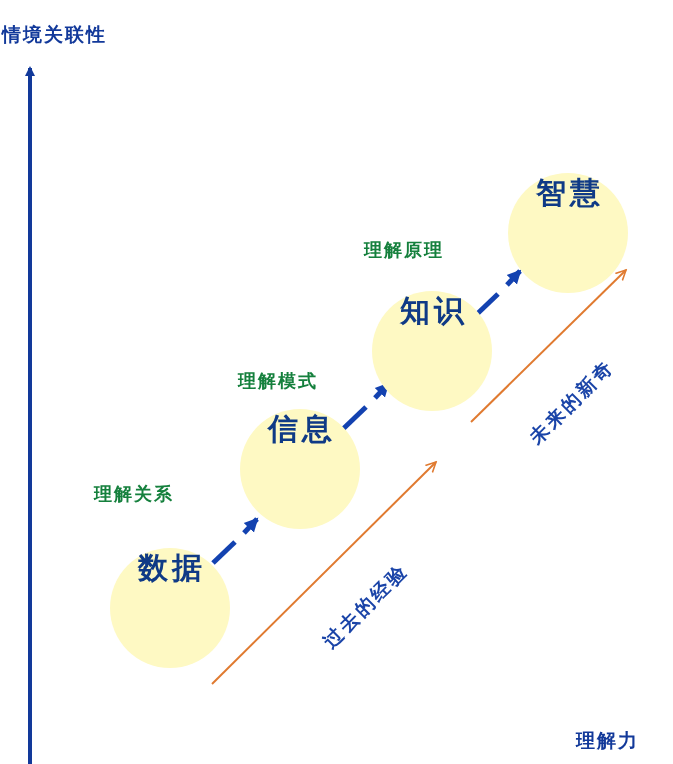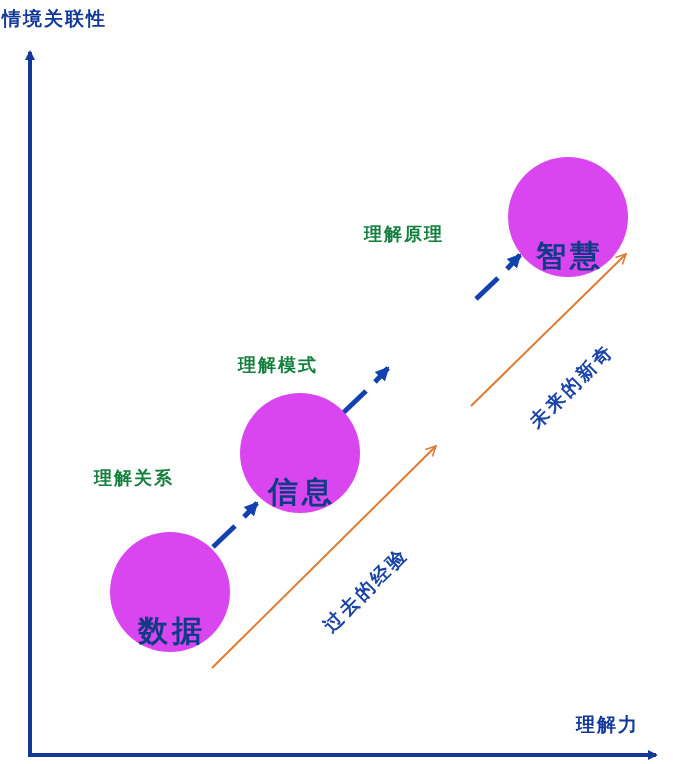--- a/index.html
+++ b/index.html
@@ -1,25 +1,25 @@
 <!DOCTYPE html>
 <html><head>
   <meta charset="utf-8">
   <style>
     html, body { margin: 0; padding: 0; background: #ffffff; }
     body { width: 673px; height: 764px; position: relative; overflow: hidden;
            font-family: "DejaVu Sans", "Liberation Sans", sans-serif; }
-    .canvas { position: absolute; left: 0; top: 0; width: 673px; height: 548px; }
+    .canvas { position: absolute; left: 0; top: 16px; width: 673px; height: 548px; }
     svg.diagram { position: absolute; left: 0; top: 0; }
     .axis-label { position: absolute; color: #12399a; font-weight: bold; font-size: 19px;
                   letter-spacing: 2px; white-space: nowrap; }
     .step-label { position: absolute; color: #15803d; font-weight: bold; font-size: 18px;
                   letter-spacing: 2px; white-space: nowrap; }
     .node { position: absolute; width: 120px; height: 120px; border-radius: 50%;
-            background: #d946ef; display: flex; align-items: flex-end; justify-content: center; }
+            background: #fef9c3; display: flex; align-items: flex-start; justify-content: center; }
     .node-label { color: #0f3a86; font-weight: bold; font-size: 30px; letter-spacing: 4px;
                   padding-left: 4px; }
     .trend-label { position: absolute; color: #1a44a8; font-weight: bold; font-size: 19px;
                    letter-spacing: 3px; white-space: nowrap; transform-origin: center center;
                    transform: translate(-50%, -50%) rotate(-45deg); }
   </style>
 </head>
 <body>
 
 <div class="canvas">
@@ -67,20 +67,23 @@
 
   <div class="axis-label" style="left:2px; top:6px;">情境关联性</div>
   <div class="axis-label" style="left:576px; top:712px;">理解力</div>
 
   <div class="node" style="left:240px; top:393px;">
     <span class="node-label">信息</span>
   </div>
   <div class="node" style="left:110px; top:532px;">
     <span class="node-label">数据</span>
   </div>
+  <div class="node" style="left:372px; top:275px;">
+    <span class="node-label">知识</span>
+  </div>
   <div class="node" style="left:508px; top:157px;">
     <span class="node-label">智慧</span>
   </div>
 
   <div class="step-label" style="left:94px; top:466px;font-family:Liberation Mono, monospace;">理解关系</div>
   <div class="step-label" style="left:238px; top:346px;margin-top:7px;">理解模式</div>
   <div class="step-label" style="left:364px; top:222px;">理解原理</div>
 
   <div class="trend-label" style="left:366px; top:590px;">过去的经验</div>
   <div class="trend-label" style="left:572px; top:386px;">未来的新奇</div>

